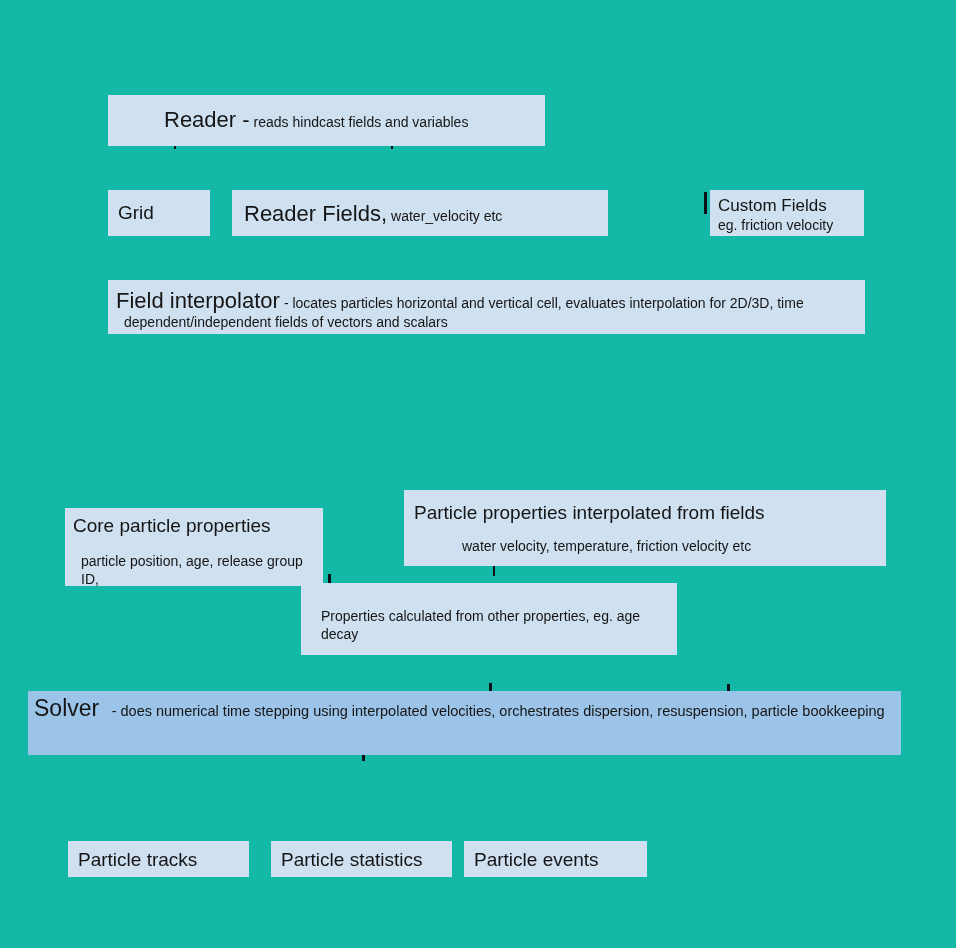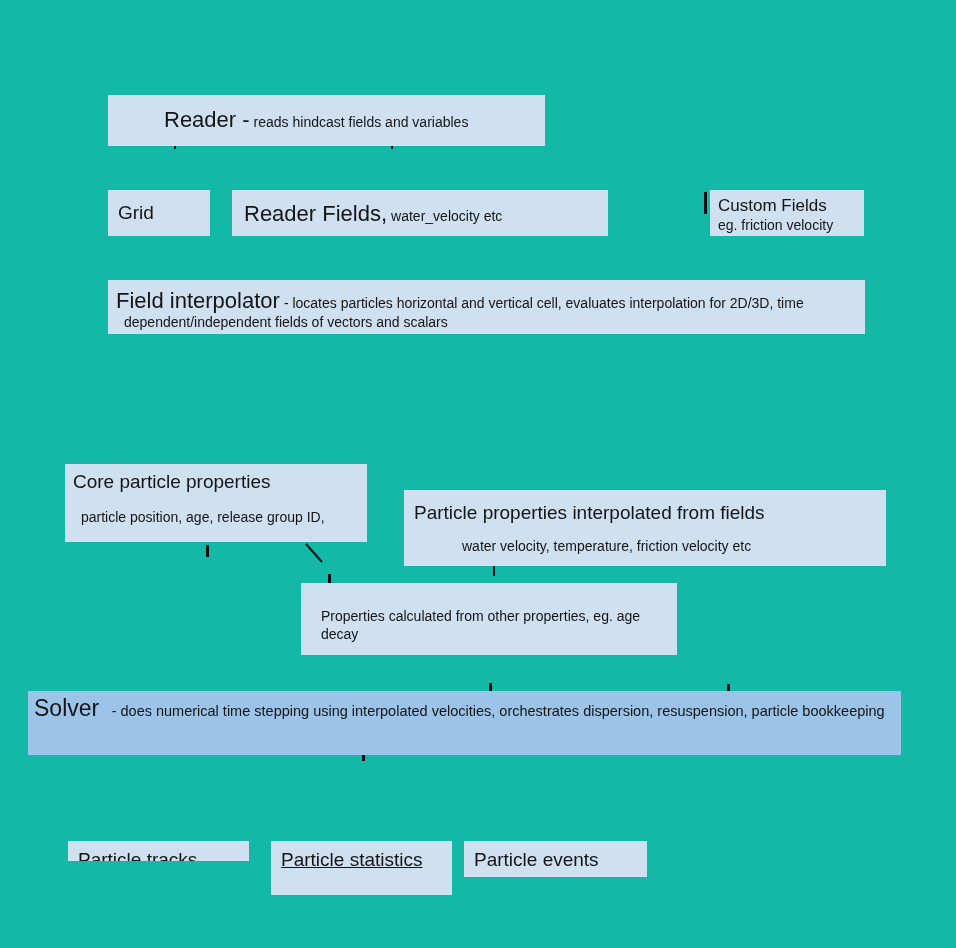--- a/index.html
+++ b/index.html
@@ -47,26 +47,26 @@
     align-items: baseline;
     gap: 4px;
     white-space: nowrap;
   }
   
   #reader-box        { left:108px; top:95px;  width:437px; height:51px; }
   #grid-box          { left:108px; top:190px; width:102px; height:46px; }
   #reader-fields-box { left:232px; top:190px; width:376px; height:46px; }
   #custom-fields-box { left:710px; top:190px; width:154px; height:46px; }
   #field-interp-box  { left:108px; top:280px; width:757px; height:54px; }
-  #core-props-box    { left:65px;  top:464px; width:302px; height:78px; }
+  #core-props-box    { left:65px;  top:508px; width:258px; height:78px; }
   #interp-props-box  { left:404px; top:490px; width:482px; height:76px; }
   #custom-props-box  { left:301px; top:583px; width:376px; height:72px; }
   #solver-box        { left:28px;  top:691px; width:873px; height:64px; }
-  #tracks-box        { left:68px;  top:841px; width:181px; height:20px; }
-  #stats-box         { left:271px; top:841px; width:181px; height:54px;text-decoration:underline; }
+  #tracks-box        { left:68px;  top:841px; width:181px; height:36px; }
+  #stats-box         { left:271px; top:841px; width:181px; height:36px; }
   #events-box        { left:464px; top:841px; width:183px; height:36px; }
 
   
   .pad-reader     { padding: 12px 0 0 56px; }
   .pad-grid       { padding: 12px 0 0 10px; }
   .pad-rfields    { padding: 11px 0 0 12px; }
   .pad-cfields    { padding: 6px 0 0 8px; }
   .pad-finterp    { padding: 8px 10px 0 8px; }
   .pad-core       { padding: 7px 0 0 8px; }
   .pad-interp     { padding: 12px 0 0 10px; }

